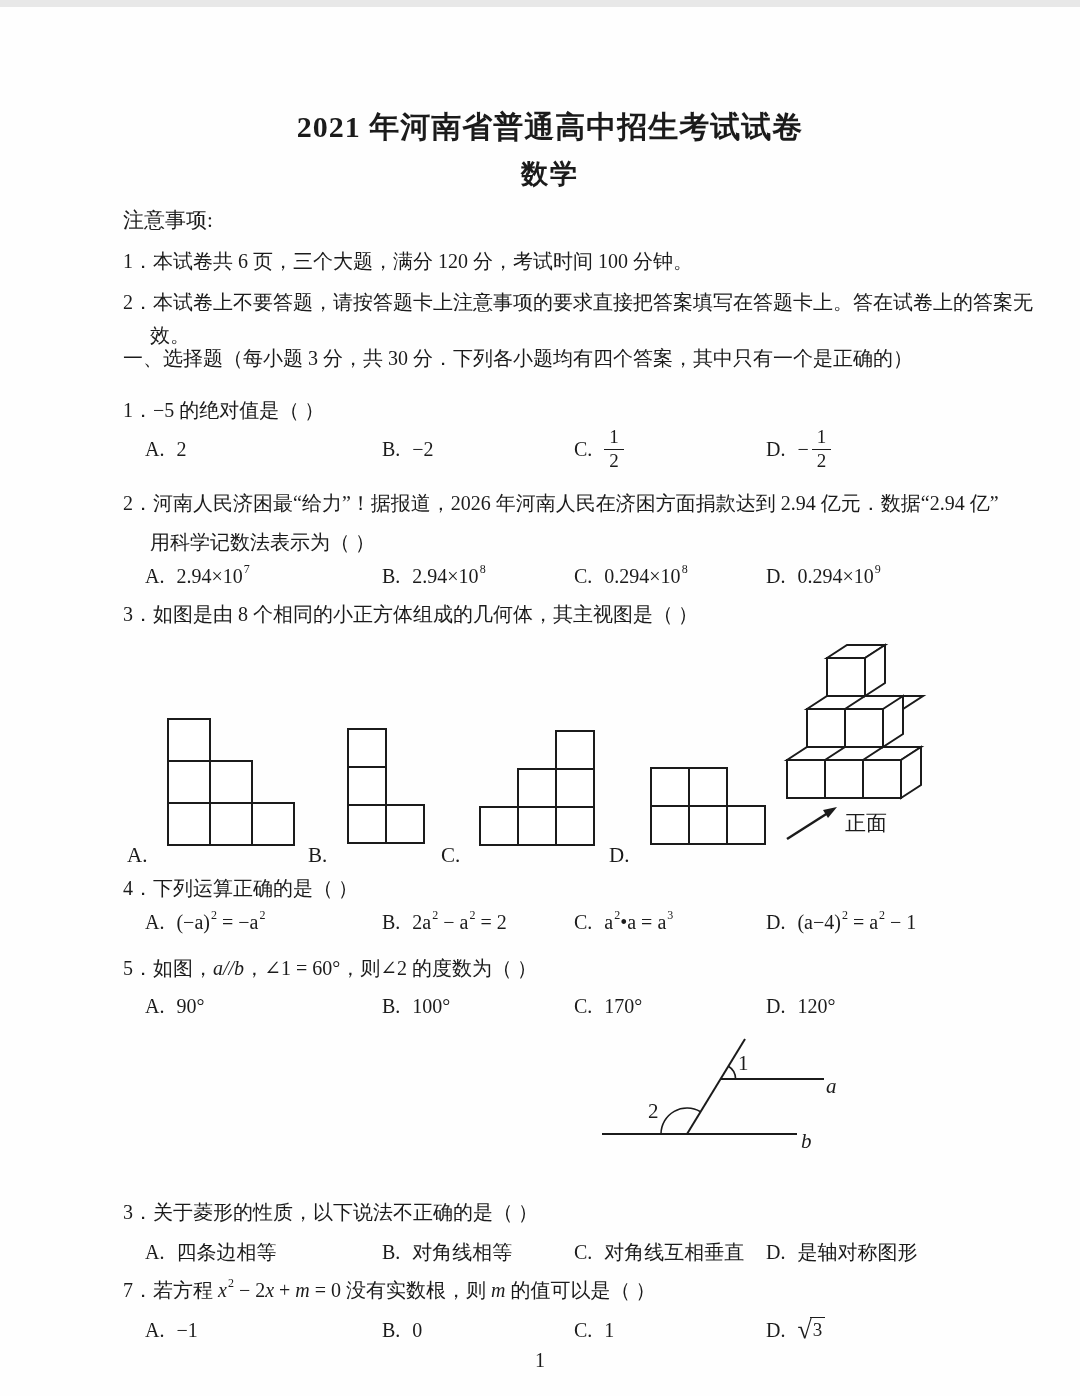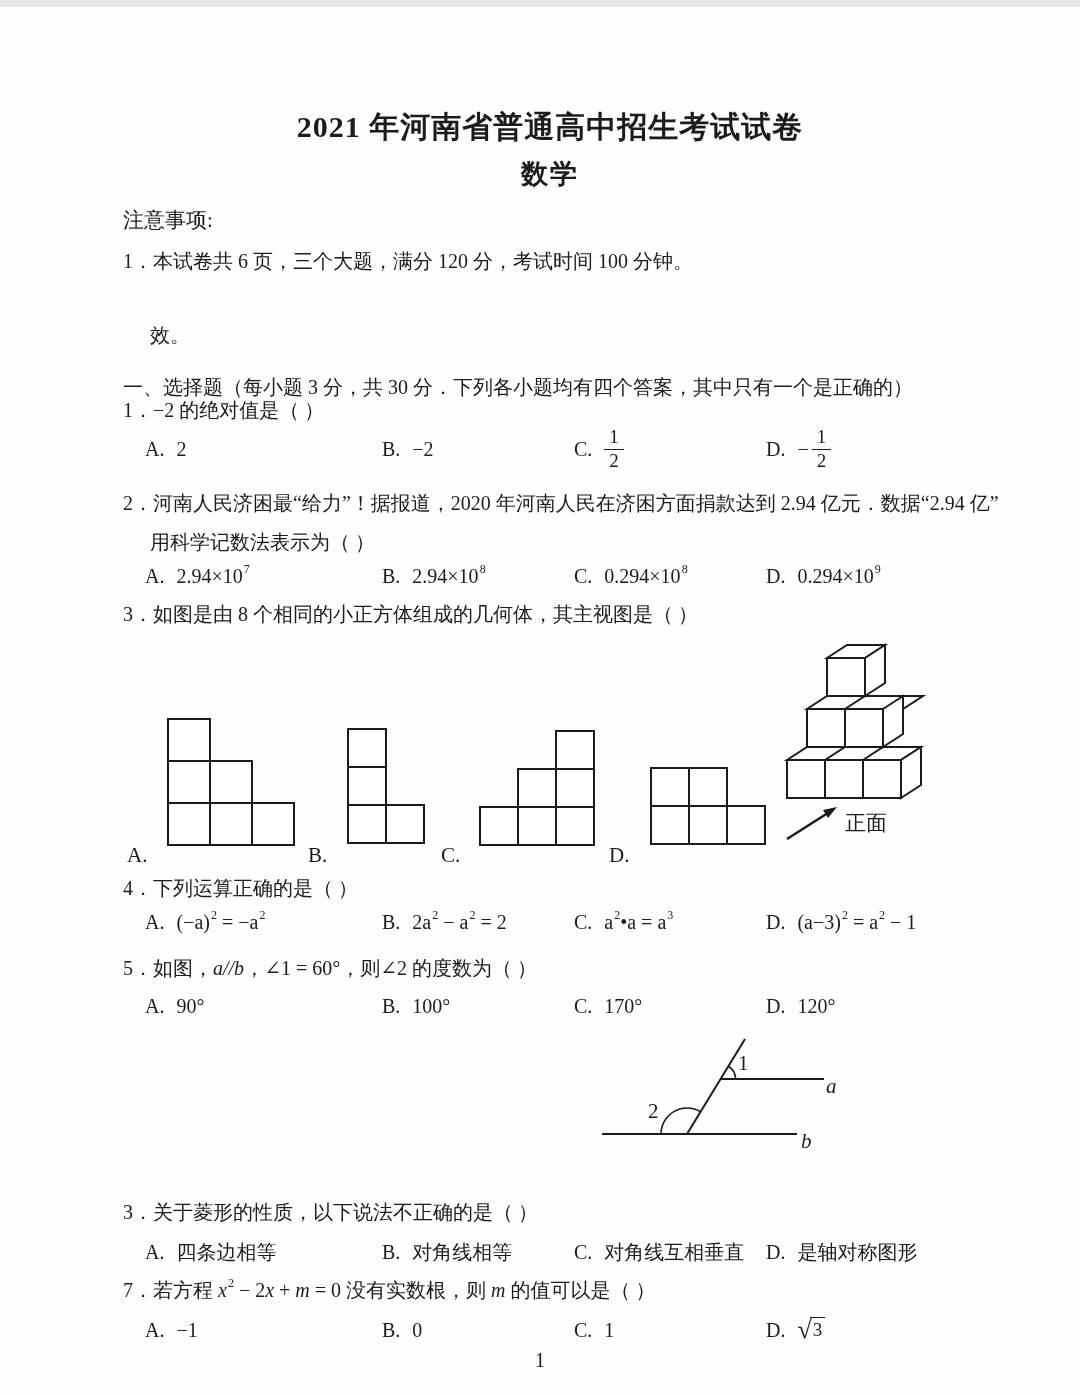--- a/index.html
+++ b/index.html
@@ -46,25 +46,26 @@
 </head>
 <body>
 
 <div class="page">
 
   <div class="title">2021 年河南省普通高中招生考试试卷</div>
   <div class="subject">数学</div>
 
   <div class="line b" style="top:200px;font-size:21px;">注意事项:</div>
   <div class="line" style="top:241px;">1．本试卷共 6 页，三个大题，满分 120 分，考试时间 100 分钟。</div>
+  <div class="line" style="top:282px;">2．本试卷上不要答题，请按答题卡上注意事项的要求直接把答案填写在答题卡上。答在试卷上的答案无</div>
   <div class="line indent" style="top:315px;">效。</div>
 
-  <div class="line b" style="top:367px;text-align:right;">一、选择题（每小题 3 分，共 30 分．下列各小题均有四个答案，其中只有一个是正确的）</div>
-
-  <div class="line" style="top:390px;">1．−2 的绝对值是（      ）</div>
+  <div class="line b" style="top:338px;text-align:right;">一、选择题（每小题 3 分，共 30 分．下列各小题均有四个答案，其中只有一个是正确的）</div>
+
+  <div class="line" style="top:390px;">1．−5 的绝对值是（      ）</div>
   <div class="opts" style="top:414px;height:56px;">
     <span class="opt">
         <span class="ol">A.</span>
         <span>2</span>
       </span>
     <span class="opt">
         <span class="ol">B.</span>
         <span>−2</span>
       </span>
     <span class="opt">
@@ -77,21 +78,21 @@
     <span class="opt">
         <span class="ol">D.</span>
         <span class="neg">−</span>
         <span class="frac">
           <span class="num">1</span>
           <span class="den">2</span>
         </span>
       </span>
   </div>
 
-  <div class="line" style="top:483px;">2．河南人民济困最“给力”！据报道，2020 年河南人民在济困方面捐款达到 2.94 亿元．数据“2.94 亿”</div>
+  <div class="line" style="top:483px;">2．河南人民济困最“给力”！据报道，2026 年河南人民在济困方面捐款达到 2.94 亿元．数据“2.94 亿”</div>
   <div class="line indent" style="top:522px;">用科学记数法表示为（      ）</div>
   <div class="opts" style="top:553px;height:32px;">
     <span class="opt">
         <span class="ol">A.</span>
         <span><span>2.94×10</span><sup>7</sup></span>
       </span>
     <span class="opt">
         <span class="ol">B.</span>
         <span><span>2.94×10</span><sup>8</sup></span>
       </span>
@@ -173,21 +174,21 @@
     <span class="opt">
         <span class="ol">B.</span>
         <span class="imath"><span>2a</span><sup>2</sup><span> − a</span><sup>2</sup><span> = 2</span></span>
       </span>
     <span class="opt">
         <span class="ol">C.</span>
         <span class="imath"><span>a</span><sup>2</sup><span>•a = a</span><sup>3</sup></span>
       </span>
     <span class="opt">
         <span class="ol">D.</span>
-        <span class="imath"><span>(a−3)</span><sup>2</sup><span> = a</span><sup>2</sup><span> − 1</span></span>
+        <span class="imath"><span>(a−4)</span><sup>2</sup><span> = a</span><sup>2</sup><span> − 1</span></span>
       </span>
   </div>
 
   <div class="line" style="top:948px;"><span>5．如图，</span><span class="it">a//b</span><span>，∠1 = 60°，则∠2 的度数为（      ）</span></div>
   <div class="opts" style="top:984px;height:30px;">
     <span class="opt">
         <span class="ol">A.</span>
         <span>90°</span>
       </span>
     <span class="opt">

